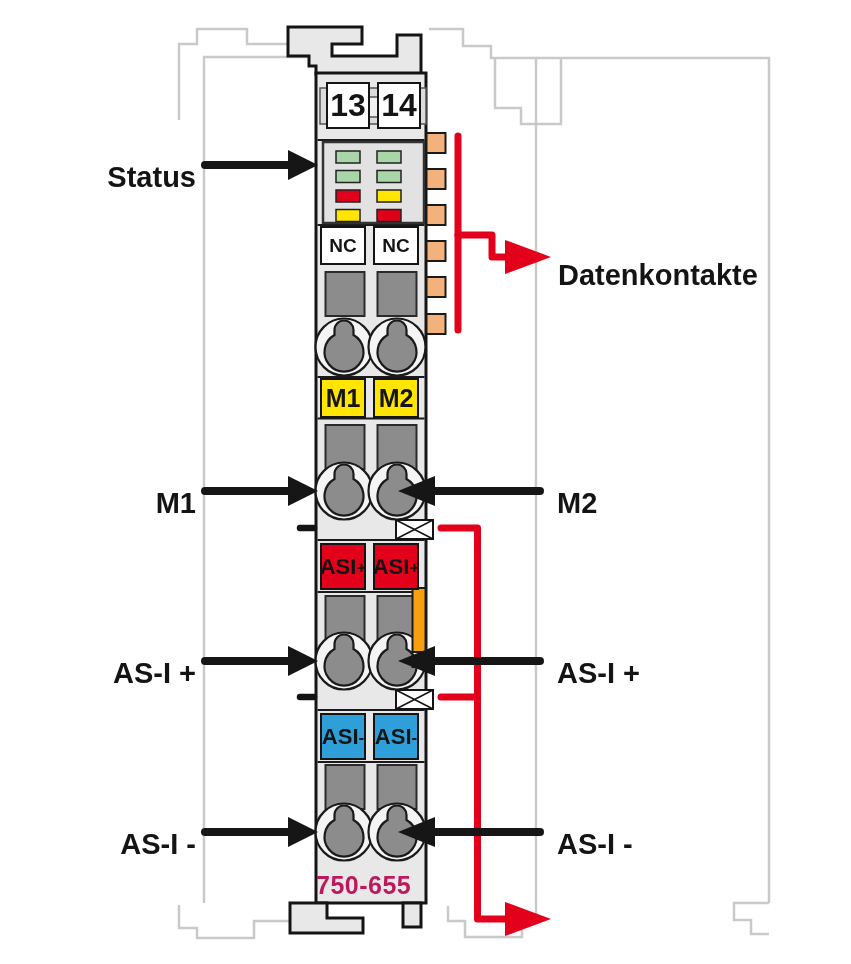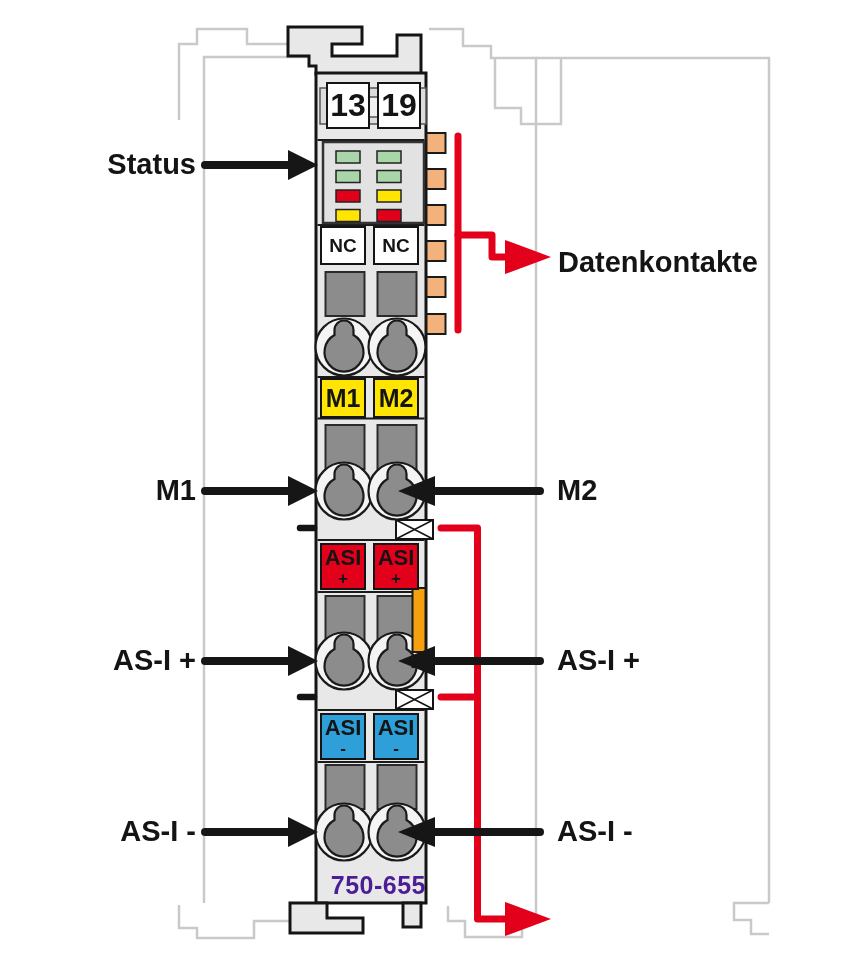--- a/index.html
+++ b/index.html
@@ -1,32 +1,32 @@
 <!DOCTYPE html>
 <html><head>
 <meta charset="utf-8">
 <style>
   html,body{margin:0;padding:0;background:#fff;}
   #stage{position:relative;width:851px;height:964px;background:#fff;overflow:hidden;
          font-family:"Liberation Sans", sans-serif;padding-left:36px;}
   svg.layer{position:absolute;left:0;top:0;}
-  .lbl{position:absolute;font-weight:700;color:#141414;font-size:29px;white-space:nowrap;}
+  .lbl{position:absolute;font-weight:700;color:#141414;font-size:29px;white-space:nowrap;margin-top:13px;}
   .lbl.right-align{text-align:right;}
   .box{position:absolute;display:flex;align-items:center;justify-content:center;
        box-sizing:border-box;border:2.5px solid #141414;background:#fff;
        font-weight:700;color:#141414;}
   .box-term{left:auto;width:44px;height:47px;font-size:32px;}
   .box-nc{width:46px;height:39px;font-size:19px;}
   .box-m{width:46px;height:40px;font-size:25px;background:#ffe500;}
-  .box-asi{width:46px;height:47px;flex-direction:column;line-height:1;background:#e3001b;}
+  .box-asi{width:46px;height:47px;line-height:1;background:#e3001b;}
   .box-asi .asi-word{font-size:22px;}
   .box-asi .asi-sign{font-size:17px;margin-top:1px;}
   .box-asi.minus{background:#2e9fd8;}
-  .part-number{position:absolute;left:316px;top:871px;width:110px;text-align:right;
-               font-weight:700;font-size:25px;color:#4c1d95;letter-spacing:0.5px;}
+  .part-number{position:absolute;left:316px;top:871px;width:110px;text-align:left;
+               font-weight:700;font-size:25px;color:#be185d;letter-spacing:0.5px;}
 </style>
 </head>
 <body>
 
 <div id="stage">
 
   <svg class="layer" width="851" height="964" viewBox="0 0 851 964">
     <defs>
       <g id="clamp">
         <circle cx="0" cy="0" r="28.5" fill="#f4f4f4" stroke="#1a1a1a" stroke-width="2.2"></circle>
@@ -151,21 +151,21 @@
       <line x1="435" y1="491" x2="540" y2="491" stroke-width="8" stroke-linecap="round"></line>
       <polygon points="435,476 435,506 398,491" stroke="none"></polygon>
       <line x1="435" y1="661" x2="540" y2="661" stroke-width="8" stroke-linecap="round"></line>
       <polygon points="435,646 435,676 398,661" stroke="none"></polygon>
       <line x1="435" y1="832" x2="540" y2="832" stroke-width="8" stroke-linecap="round"></line>
       <polygon points="435,817 435,847 398,832" stroke="none"></polygon>
     </g>
   </svg>
 
   <div class="box box-term" style="left:326px;top:82px;">13</div>
-  <div class="box box-term" style="left:377px;top:82px;">19</div>
+  <div class="box box-term" style="left:377px;top:82px;">14</div>
 
   <div class="box box-nc" style="left:320px;top:226px;">NC</div>
   <div class="box box-nc" style="left:373px;top:226px;">NC</div>
 
   <div class="box box-m" style="left:320px;top:378px;">M1</div>
   <div class="box box-m" style="left:373px;top:378px;">M2</div>
 
   <div class="box box-asi" style="left:320px;top:543px;">
     <span class="asi-word">ASI</span>
     <span class="asi-sign">+</span>

